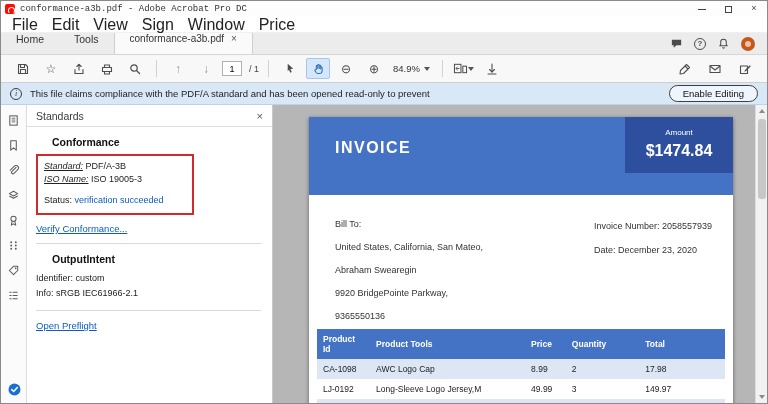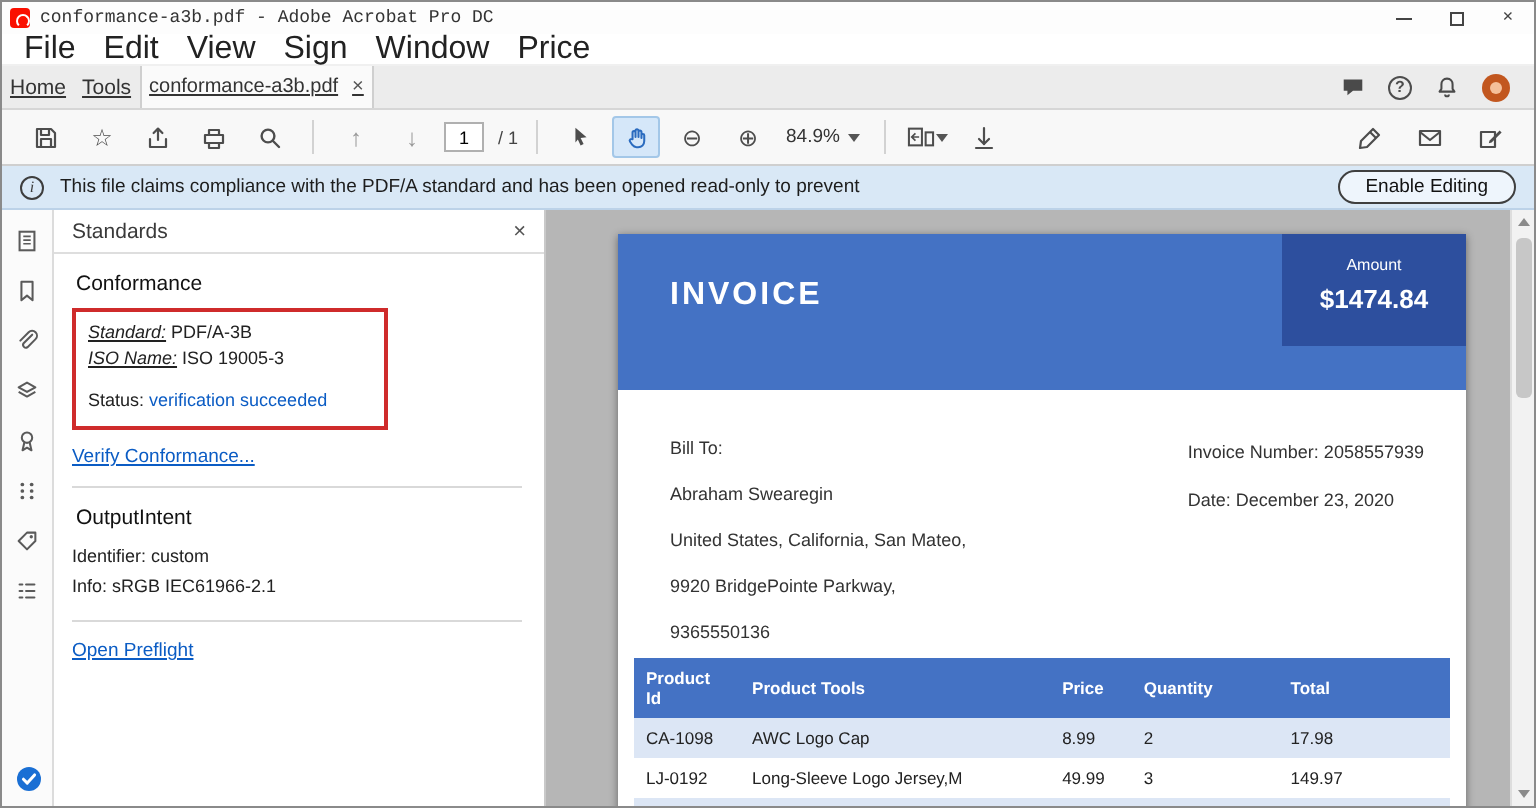--- a/index.html
+++ b/index.html
@@ -15,21 +15,21 @@
   .win-btn { width:26px; height:100%; display:flex; align-items:center; justify-content:center; font-size:9px; color:#444; }
   .maxi-box { width:7px; height:7px; border:1px solid #444; }
   .mini-line { width:8px; height:1px; background:#444; }
 
   
   .menubar { height:16px; display:flex; align-items:center; background:#ffffff; padding-left:4px; font-size:16px; color:#222; border-bottom:1px solid #f0f0f0;}
   .menu-item { padding:1px 7px; cursor:default; }
 
   
   .tabbar { height:22px; background:#ececec; display:flex; align-items:stretch; border-bottom:1px solid #d6d6d6; font-size:10.5px; }
-  .tab { display:flex; align-items:center; padding:0 4px; color:#333;text-decoration:underline; }
+  .tab { display:flex; padding:0 15px; color:#333; }
   .doc-tab { background:#fafafa; border-left:1px solid #cfcfcf; border-right:1px solid #cfcfcf; gap:7px; font-size:10px; }
   .tab-close { color:#555; font-size:10px; }
   .tabbar-right { margin-left:auto; display:flex; align-items:center; gap:11px; padding-right:12px; }
   .help-circle { width:12px; height:12px; border:1px solid #4d4d4d; border-radius:50%; font-size:8px; display:flex; align-items:center; justify-content:center; color:#4d4d4d; font-weight:bold;}
   .avatar { width:14px; height:14px; border-radius:50%; background:#c2571f; display:flex; align-items:center; justify-content:center; }
   .avatar::after{ content:""; width:6px; height:6px; border-radius:50%; background:#f5c09a; }
 
   
   .toolbar { height:28px; background:#f8f8f8; border-bottom:1px solid #cfcfcf; display:flex; align-items:center; padding:0 10px; gap:4px; }
   .tbtn { width:24px; height:21px; display:flex; align-items:center; justify-content:center; border-radius:2px; color:#4d4d4d; font-size:12px; }
@@ -52,41 +52,41 @@
   .content { position:absolute; top:104px; left:0; right:0; bottom:0; }
 
   .rail { position:absolute; left:0; top:0; bottom:0; width:26px; background:#fbfbfb; border-right:1px solid #dcdcdc; display:flex; flex-direction:column; align-items:center; padding-top:7px; gap:9px; }
   .rail-icon { width:16px; height:16px; display:flex; align-items:center; justify-content:center; }
   .rail-bottom { position:absolute; bottom:6px; left:0; width:26px; display:flex; justify-content:center; }
 
   .panel { position:absolute; left:26px; top:0; bottom:0; width:246px; background:#fff; border-right:1px solid #c9c9c9; overflow:hidden; }
   .panel-header { display:flex; align-items:center; padding:5px 9px 4px 9px; font-size:10.5px; color:#3a3a3a; border-bottom:1px solid #dedede; }
   .panel-close { margin-left:auto; font-size:11px; color:#555; }
   .panel-body { padding:7px 9px; font-size:9px; color:#222; }
-  .panel-h { font-weight:normal; font-size:10.5px; margin:2px 0 6px 2px; color:#111; }
+  .panel-h { font-weight:bold; font-size:10.5px; margin:2px 0 6px 16px; color:#111; }
   .red-box { border:2px solid #cf2b2b; padding:4px 6px 6px 6px; width:158px; margin-bottom:8px; }
   .kv { line-height:13px; }
   .kv .lbl-i { font-style:italic;text-decoration:underline; }
   .status-line { margin-top:8px; }
   .blue-val { color:#0b5cc4; }
   a.plink { color:#0b5cc4; text-decoration:underline; font-size:9.5px; }
   .panel-hr { border:0; border-top:1px solid #d9d9d9; margin:9px 0; width:225px; }
   .kv-plain { line-height:15px; }
 
   .collapse-handle { position:absolute; left:272px; top:134px; width:9px; height:27px; background:#e4e4e4; border:1px solid #bfbfbf; border-left:none; display:flex; align-items:center; justify-content:center; }
   .tri-left { width:0; height:0; border-top:3.5px solid transparent; border-bottom:3.5px solid transparent; border-right:4px solid #6e6e6e; }
 
   .docarea { position:absolute; left:272px; right:12px; top:0; bottom:0; background:#b6b6b6; overflow:hidden; }
   .page { position:absolute; left:36px; top:12px; width:424px; height:300px; background:#fff; box-shadow:0 1px 4px rgba(0,0,0,.45); }
 
   .inv-header { position:relative; height:78px; background:#4472c4; }
   .inv-title { position:absolute; left:26px; top:22px; font-size:16px; color:#fff; font-weight:600; letter-spacing:1.5px; }
-  .amount-box { position:absolute; right:0; top:0; width:92px; height:56px; background:#2d4f9e; color:#fff; text-align:center; }
+  .amount-box { position:absolute; right:0; top:0; width:108px; height:56px; background:#2d4f9e; color:#fff; text-align:center; }
   .amount-label { font-size:8px; margin-top:11px; }
-  .amount-value { font-size:13px; font-weight:bold; margin-top:5px; }
+  .amount-value { font-size:16px; font-weight:bold; margin-top:5px; }
 
   .bill-block { position:absolute; left:26px; top:102px; font-size:9px; color:#333; }
   .bill-block p { margin:0 4px 13px 0; }
   .meta-block { position:absolute; right:20px; top:104px; font-size:9px; color:#333; text-align:left; }
   .meta-block p { margin:0 1px 14px 0; }
 
   .inv-table { position:absolute; left:8px; right:8px; top:212px; border-collapse:collapse; width:408px; font-size:8.5px; table-layout:fixed; }
   .inv-table th { background:#4472c4; color:#fff; font-weight:600; text-align:left; padding:5px 6px; }
   .inv-table td { padding:5px 6px; color:#222; }
   .inv-table tr.alt { background:#dce6f5; }
@@ -370,22 +370,22 @@
         <div class="inv-header">
           <div class="inv-title">INVOICE</div>
           <div class="amount-box">
             <div class="amount-label">Amount</div>
             <div class="amount-value">$1474.84</div>
           </div>
         </div>
 
         <div class="bill-block">
           <p>Bill To:</p>
+          <p>United States, California, San Mateo,</p>
           <p>Abraham Swearegin</p>
-          <p>United States, California, San Mateo,</p>
           <p>9920 BridgePointe Parkway,</p>
           <p>9365550136</p>
         </div>
 
         <div class="meta-block">
           <p>Invoice Number: 2058557939</p>
           <p>Date: December 23, 2020</p>
         </div>
 
         <table class="inv-table">

